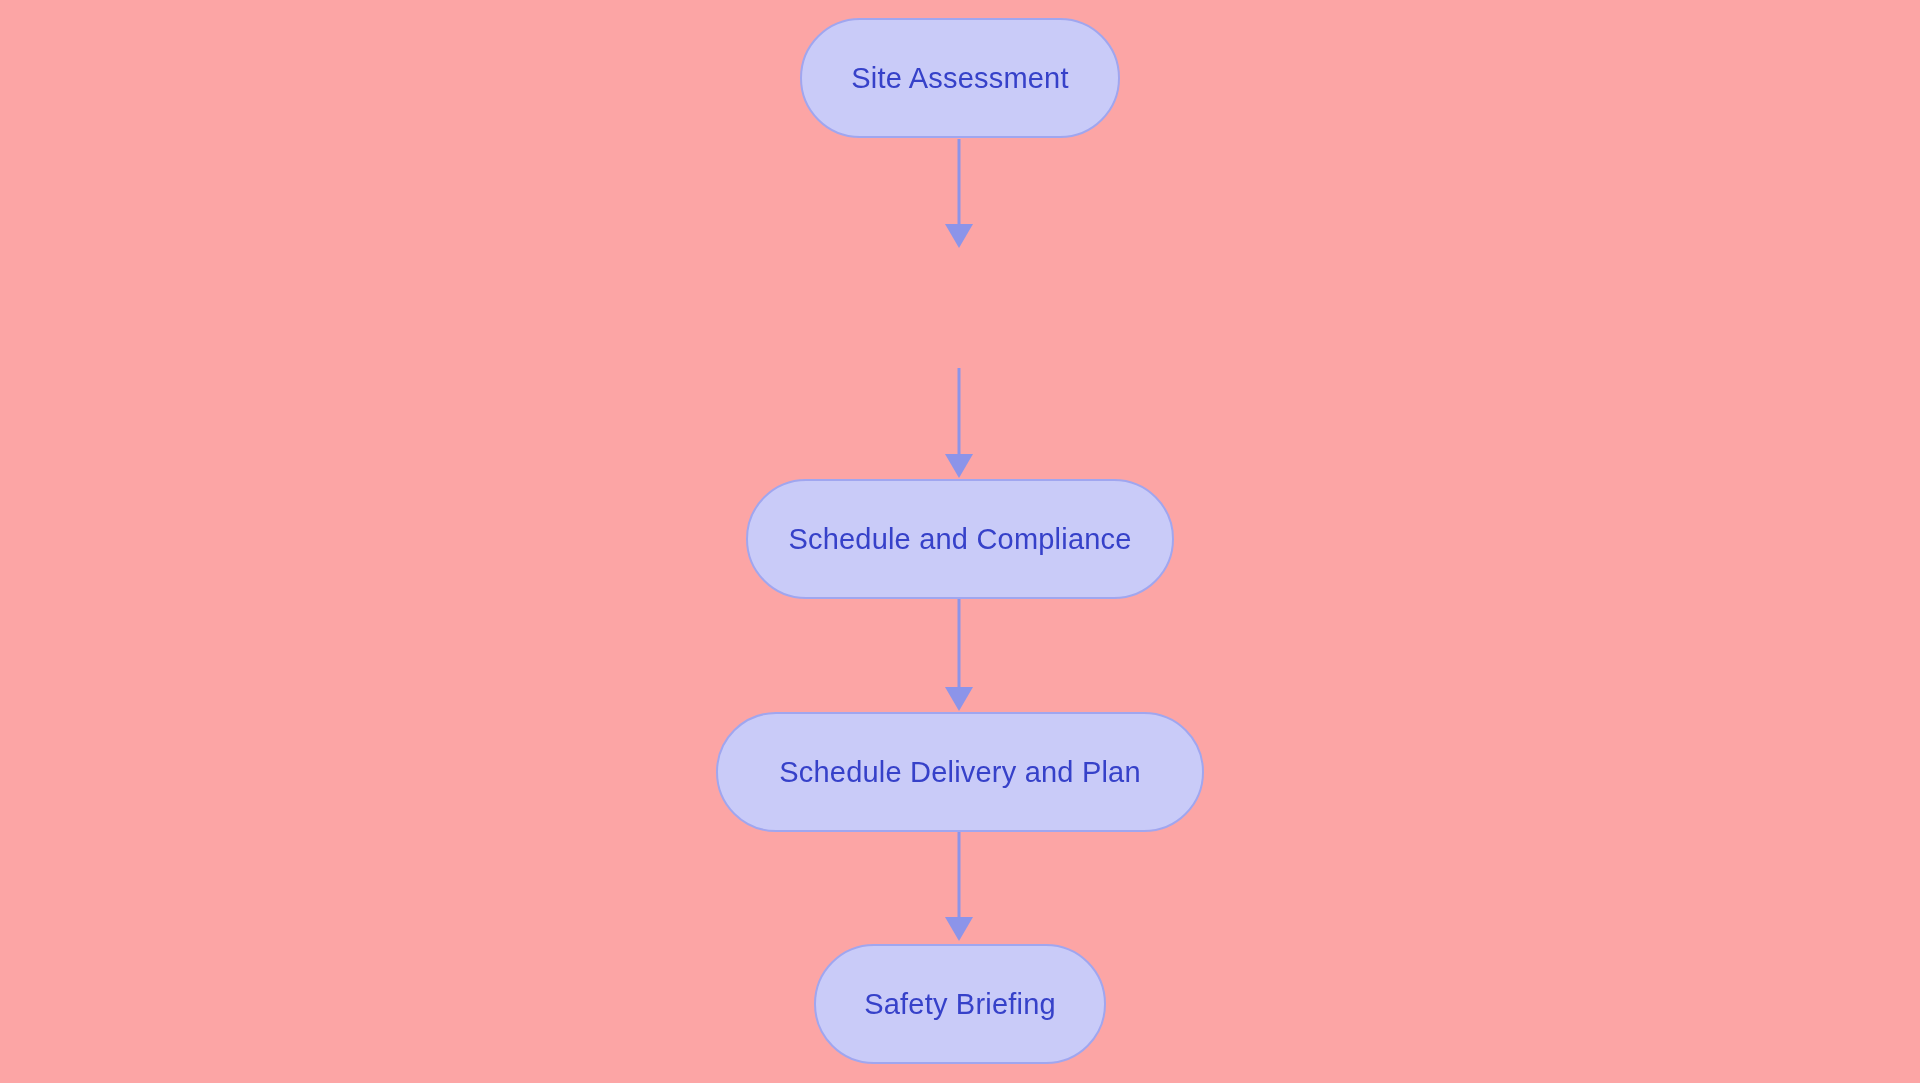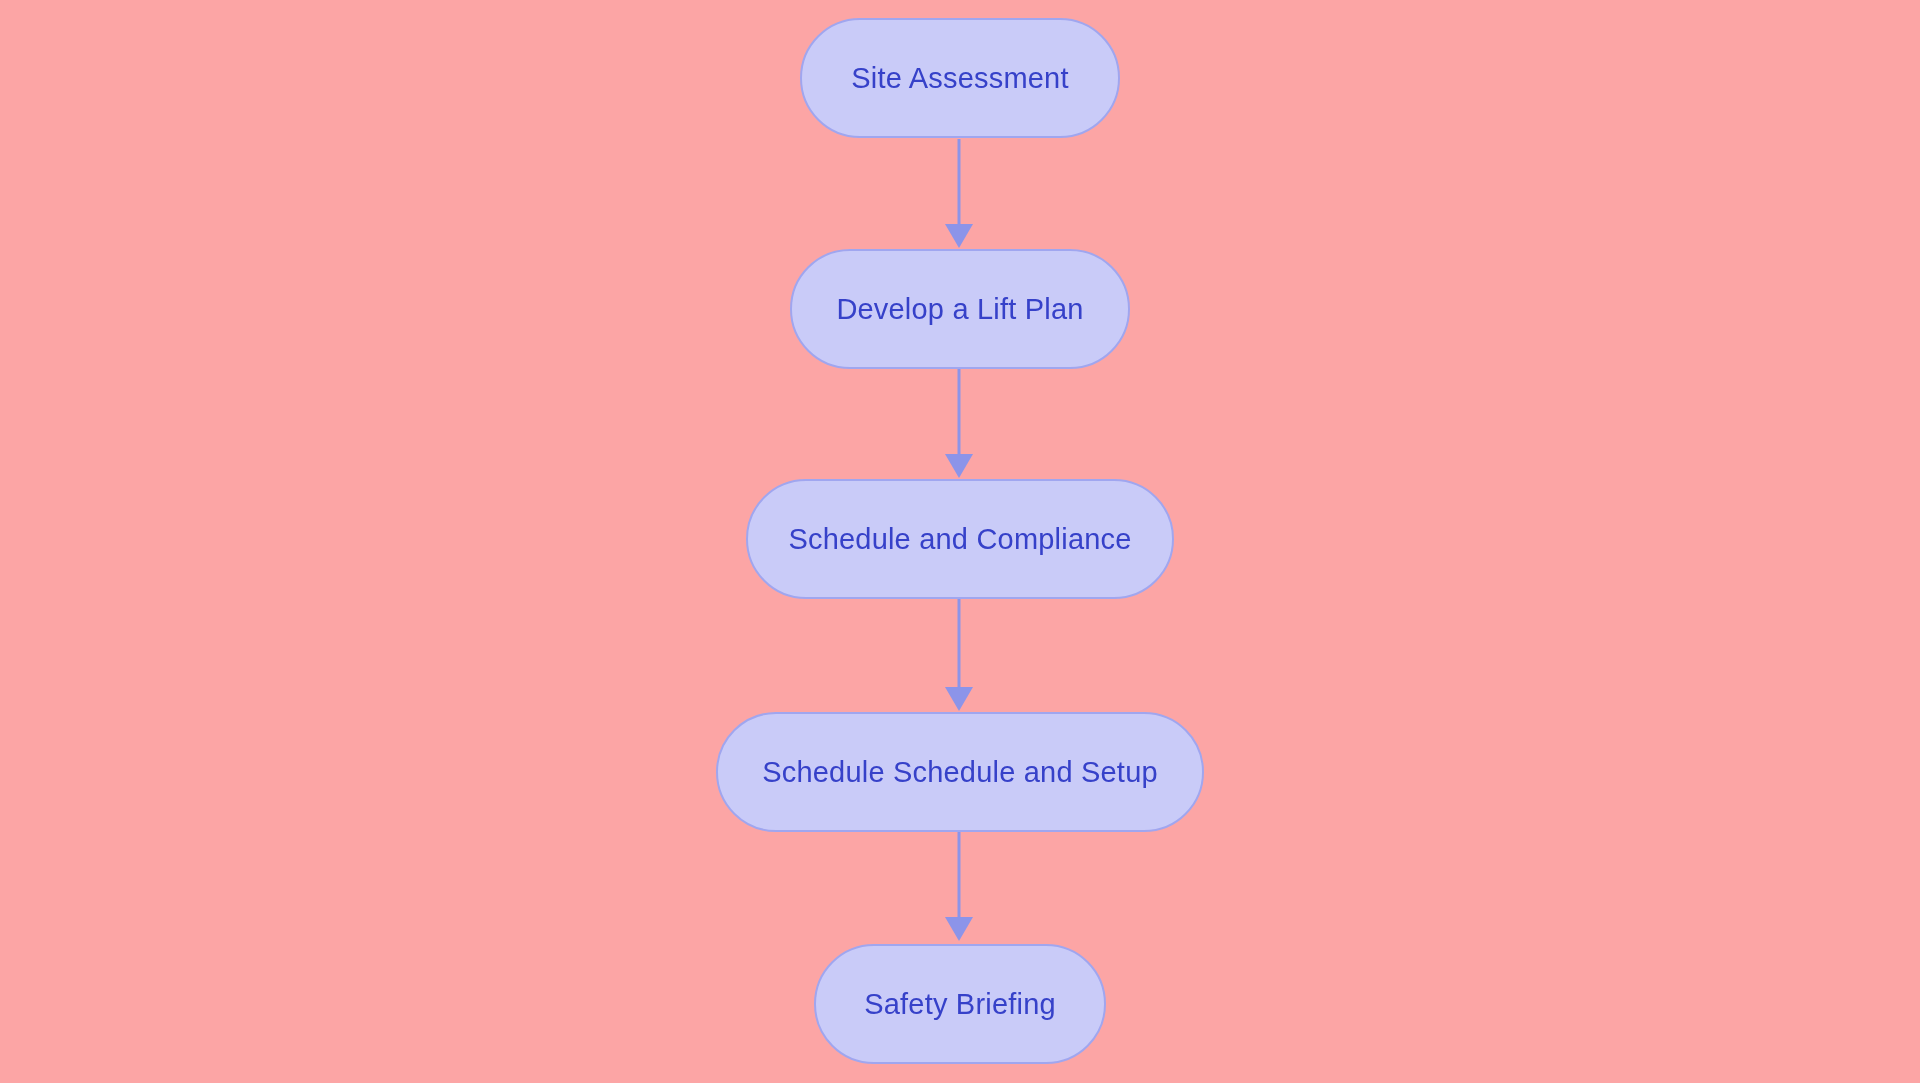--- a/index.html
+++ b/index.html
@@ -67,29 +67,26 @@
     <g>
       <line x1="959" y1="828" x2="959" y2="923" stroke-width="3" stroke="#8c94e9"></line>
       <polygon points="945,917 973,917 959,941" fill="#8c94e9"></polygon>
     </g>
   </svg>
 
   <div class="flow-node node-1">
     <span>Site Assessment</span>
   </div>
 
-  <div class="flow-node node-2">
-    <span>Develop a Lift Plan</span>
-  </div>
 
   <div class="flow-node node-3">
     <span>Schedule and Compliance</span>
   </div>
 
   <div class="flow-node node-4">
-    <span>Schedule Schedule and Setup</span>
+    <span>Schedule Delivery and Plan</span>
   </div>
 
   <div class="flow-node node-5">
     <span>Safety Briefing</span>
   </div>
 
 </div>
 
 </body></html>

